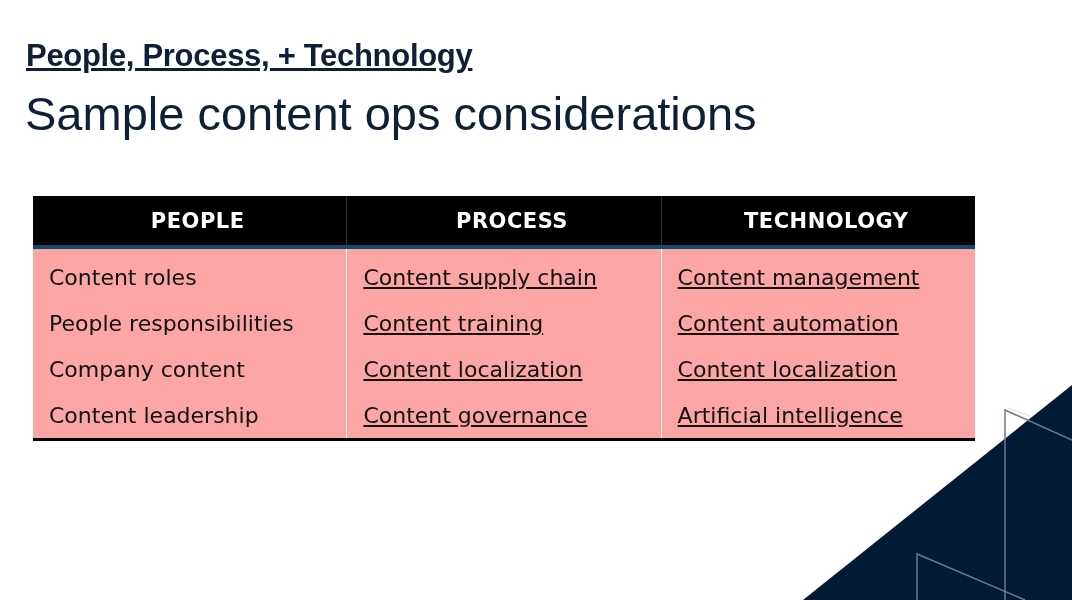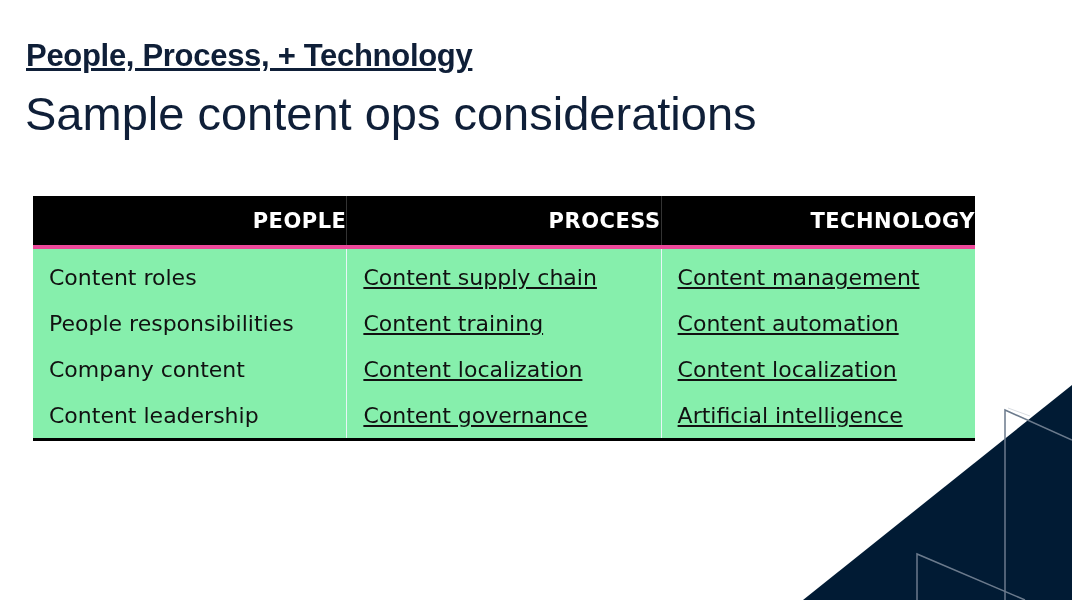--- a/index.html
+++ b/index.html
@@ -1,23 +1,23 @@
 <!DOCTYPE html>
 <html><head>
 <meta charset="utf-8">
 <style>
   html, body { margin:0; padding:0; }
   body { width:1072px; height:600px; position:relative; overflow:hidden; background:#ffffff; font-family:"Liberation Sans", sans-serif; }
   .title { position:absolute; left:26px; top:38px; font-size:31px; font-weight:bold; color:#0f1f38; letter-spacing:-0.3px; white-space:nowrap;text-decoration:underline; }
   .subtitle { position:absolute; left:25px; top:86px; font-size:47px; color:#0f1f38; white-space:nowrap; }
   .deco { position:absolute; left:0; top:0; width:1072px; height:600px; }
   table { position:absolute; left:33px; top:196px; width:942px; border-collapse:collapse; font-family:"DejaVu Sans", sans-serif; }
-  thead th { background:#000; color:#fff; text-align:right; font-size:21px; font-weight:bold; height:49px; padding:0 0 0 16px; letter-spacing:0.5px; border-bottom:4px solid #ec4899; font-family:"DejaVu Sans", sans-serif; }
+  thead th { background:#000; color:#fff; text-align:center; font-size:21px; font-weight:bold; height:49px; padding:0 0 0 16px; letter-spacing:0.5px; border-bottom:4px solid #0c4a6e; font-family:"DejaVu Sans", sans-serif; }
   thead th + th { border-left:1px solid #333; }
-  tbody { background:#86efac; }
+  tbody { background:#fca5a5; }
   tbody td { font-size:22px; color:#111; height:45.8px; padding:0 0 0 16px; width:298px; }
   tbody td + td { border-left:1px solid #e8f6f7;text-decoration:underline; }
   tbody tr:first-child td { padding-top:6px; }
   tbody tr:last-child td { border-bottom:3px solid #000; }
 </style>
 </head>
 <body>
 
 <svg class="deco" viewBox="0 0 1072 600" xmlns="http://www.w3.org/2000/svg">
   <polygon points="803,600 1072,385 1072,600" fill="#011b34"></polygon>

